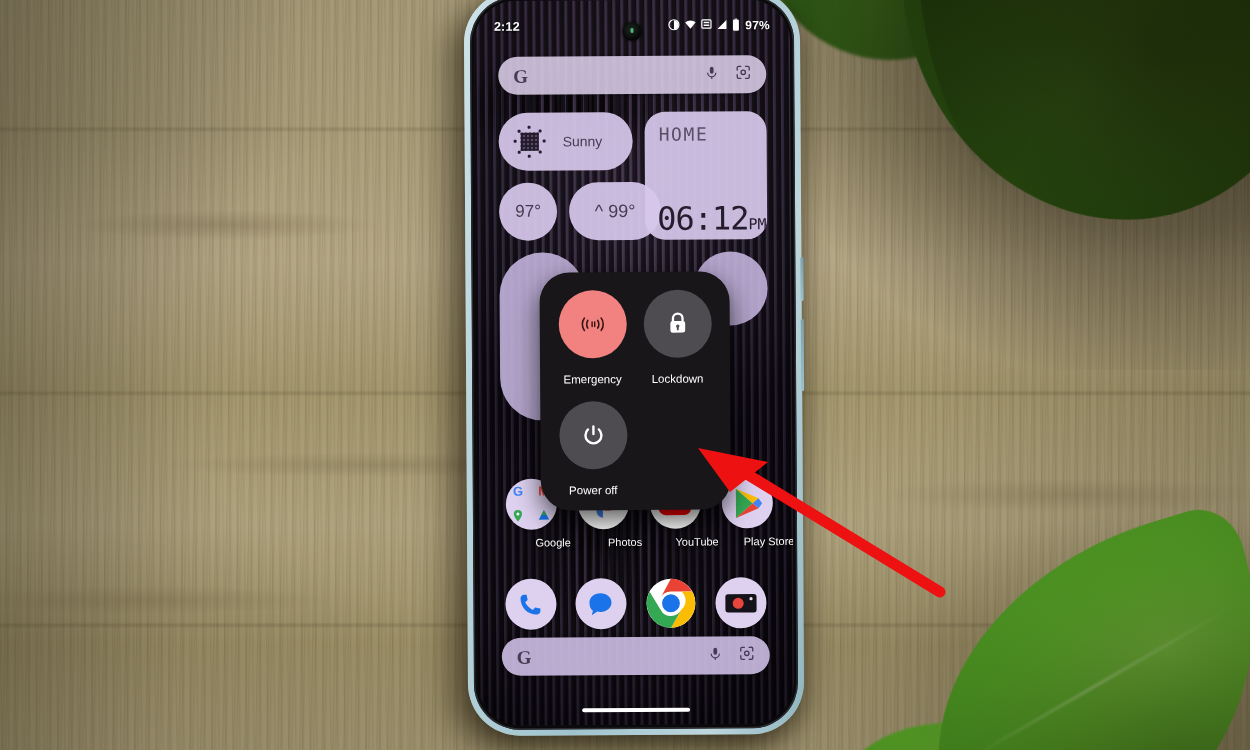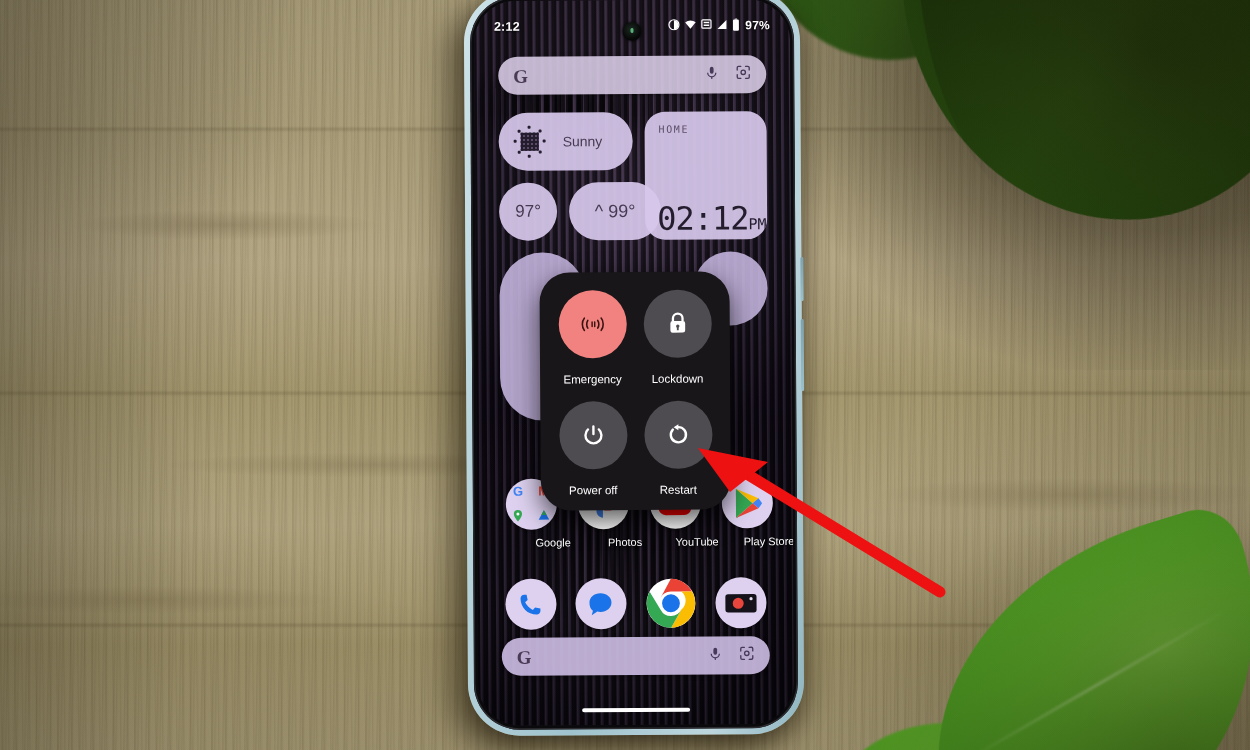--- a/index.html
+++ b/index.html
@@ -361,21 +361,21 @@
     height: 128px;
     border-radius: 20px;
     background: rgba(214,199,235,0.93);
     padding: 12px 14px;
     box-sizing: border-box;
     position: relative;
     overflow: hidden;
   }
   .clock-home {
     color: #5a4d66;
-    font-size: 10px;
+    font-size: 18px;
     letter-spacing: 1.6px;
     font-family: "DejaVu Sans Mono", monospace;
   }
   .clock-time {
     position: absolute;
     left: 12px; bottom: 2px;
     color: #241d2e;
     font-size: 32px;
     font-family: "DejaVu Sans Mono", monospace;
     letter-spacing: -1px;
@@ -636,21 +636,21 @@
                 <span class="weather-label">Sunny</span>
               </div>
               <div class="temp-row">
                 <div class="temp-bubble">97°</div>
                 <div class="temp-bubble wide">^ 99°</div>
               </div>
             </div>
             <div class="clock-card">
               <div class="clock-home">HOME</div>
               <div class="clock-time">
-                <span>02:12</span><span class="ampm">PM</span>
+                <span>06:12</span><span class="ampm">PM</span>
               </div>
             </div>
           </div>
         </div>
 
         <div class="blob"></div>
         <div class="blob2"></div>
 
         <div class="app-row apps">
 
@@ -806,29 +806,20 @@
             <div class="pm-item">
               <div class="pm-circle">
                 <svg width="24" height="24" viewBox="0 0 24 24">
                   <path d="M6.6 6.2 A8 8 0 1 0 17.4 6.2" fill="none" stroke="#fff" stroke-width="2.4" stroke-linecap="round"></path>
                   <rect x="10.8" y="2" width="2.4" height="10" rx="1.2" fill="#fff"></rect>
                 </svg>
               </div>
               <div class="pm-label">Power off</div>
             </div>
 
-            <div class="pm-item">
-              <div class="pm-circle">
-                <svg width="24" height="24" viewBox="0 0 24 24">
-                  <path d="M12 4.4 A7.6 7.6 0 1 1 6.4 6.8" fill="none" stroke="#fff" stroke-width="2.4" stroke-linecap="round"></path>
-                  <path d="M12 1.6 L12 7.4 L7.2 4.5 Z" fill="#fff"></path>
-                </svg>
-              </div>
-              <div class="pm-label">Restart</div>
-            </div>
 
           </div>
         </div>
 
         <div class="nav-pill"></div>
 
       </div>
     </div>
   </div>
 

